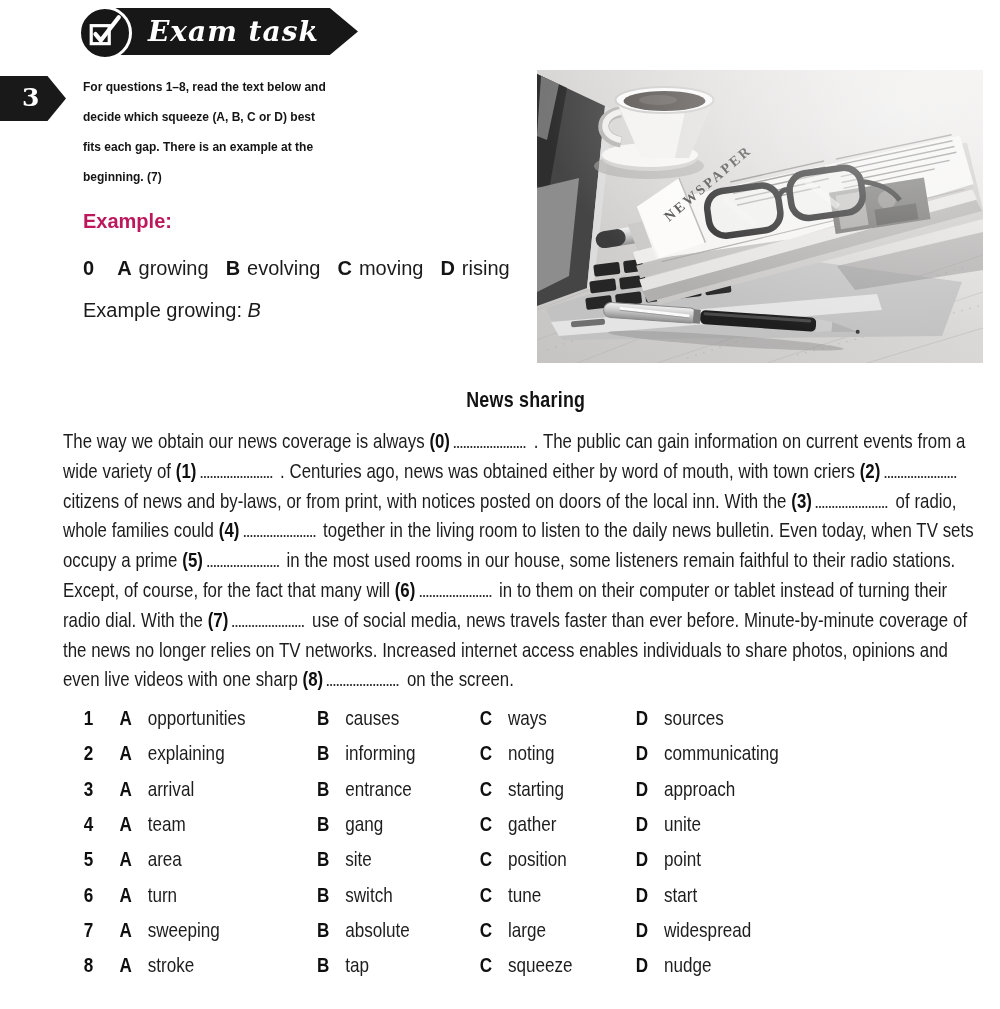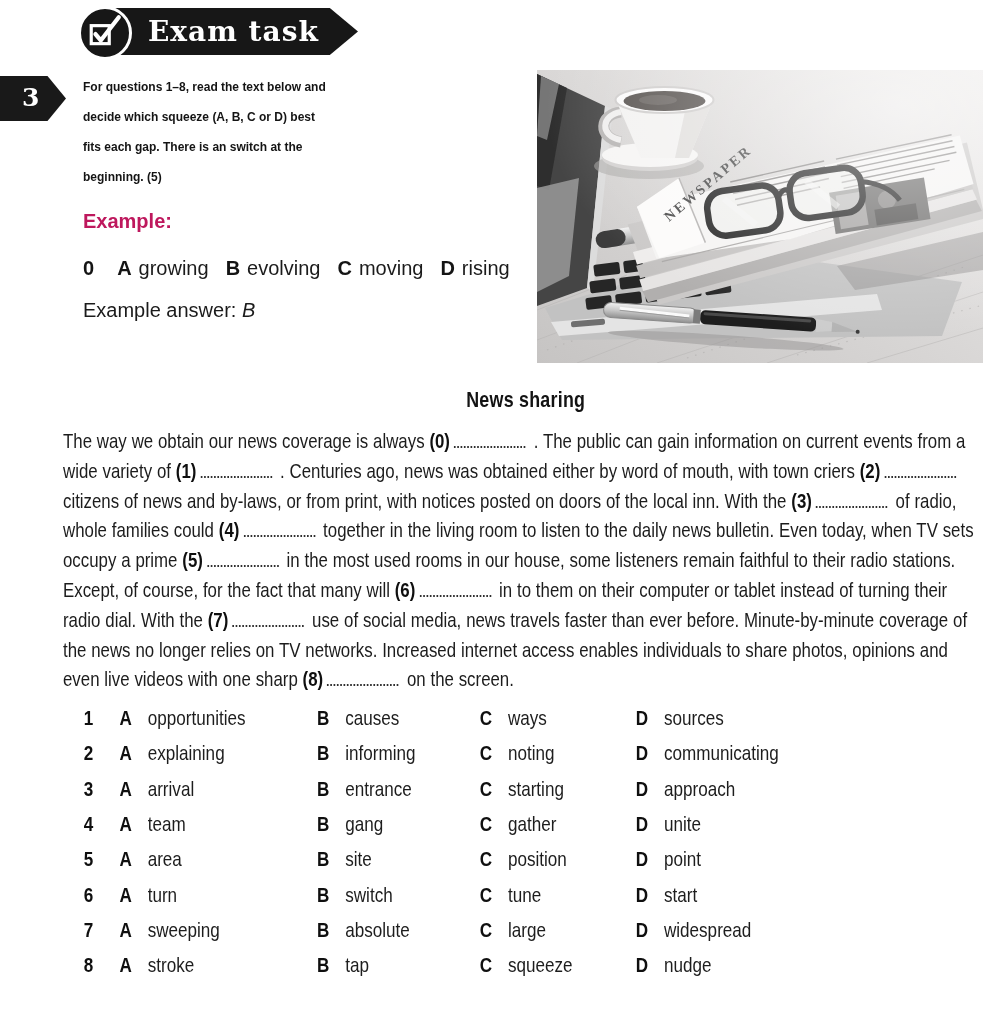--- a/index.html
+++ b/index.html
@@ -6,21 +6,21 @@
   body{
     width:1000px;height:1009px;background:#ffffff;position:relative;overflow:hidden;
     font-family:"Liberation Sans",sans-serif;color:#1d1d1d;
     -webkit-font-smoothing:antialiased;
   }
   
   .banner{position:absolute;left:78px;top:6px;width:284px;height:52px;}
   .banner-arrow{position:absolute;left:24px;top:2px;width:256px;height:47px;background:#171717;
     clip-path:polygon(0 0,89% 0,100% 50%,89% 100%,0 100%);}
   .banner-title{position:absolute;left:70px;top:9px;color:#ffffff;
-    font-family:"DejaVu Serif","Liberation Serif",serif;font-weight:bold;
+    font-family:"DejaVu Serif","Liberation Serif",serif;font-style:italic;font-weight:bold;
     font-size:28px;letter-spacing:1px;white-space:nowrap;}
   .banner-circle{position:absolute;left:0;top:0;width:54px;height:54px;border-radius:50%;
     background:#171717;border:3px solid #ffffff;box-sizing:border-box;}
   .banner-check{position:absolute;left:9px;top:8px;width:36px;height:36px;}
   
   .badge{position:absolute;left:0;top:76px;width:66px;height:45px;background:#191919;
     clip-path:polygon(0 0,72% 0,100% 50%,72% 100%,0 100%);}
   .badge span{position:absolute;left:22px;top:7px;color:#ffffff;font-size:25px;font-weight:bold;
     font-family:"DejaVu Serif","Liberation Serif",serif;}
   
@@ -68,31 +68,31 @@
   </svg>
 </div>
 
 <div class="badge">
   <span>3</span>
 </div>
 
 <div class="instructions">
     <div>For questions 1–8, read the text below and</div>
     <div>decide which squeeze (A, B, C or D) best</div>
-    <div>fits each gap. There is an switch at the</div>
-    <div>beginning. (5)</div>
+    <div>fits each gap. There is an example at the</div>
+    <div>beginning. (7)</div>
   </div>
 
 <div class="example">
   <div class="ex-heading">Example:</div>
   <div class="ex-line">
     <span class="ex-num">0</span><span><span class="ex-opt"><b>A</b>growing</span><span class="ex-opt"><b>B</b>evolving</span><span class="ex-opt"><b>C</b>moving</span><span class="ex-opt"><b>D</b>rising</span></span>
   </div>
   <div class="ex-answer">
-    <span>Example answer: </span><i>B</i>
+    <span>Example growing: </span><i>B</i>
   </div>
 </div>
 
 <div class="photo">
   <svg viewBox="0 0 446 293" preserveAspectRatio="none">
     <defs>
       <linearGradient id="tableg" x1="0" y1="1" x2="1" y2="0">
         <stop offset="0" stop-color="#c6c4c3"></stop>
           <stop offset="0.55" stop-color="#dbd9d8"></stop>
           <stop offset="1" stop-color="#efedec"></stop>

